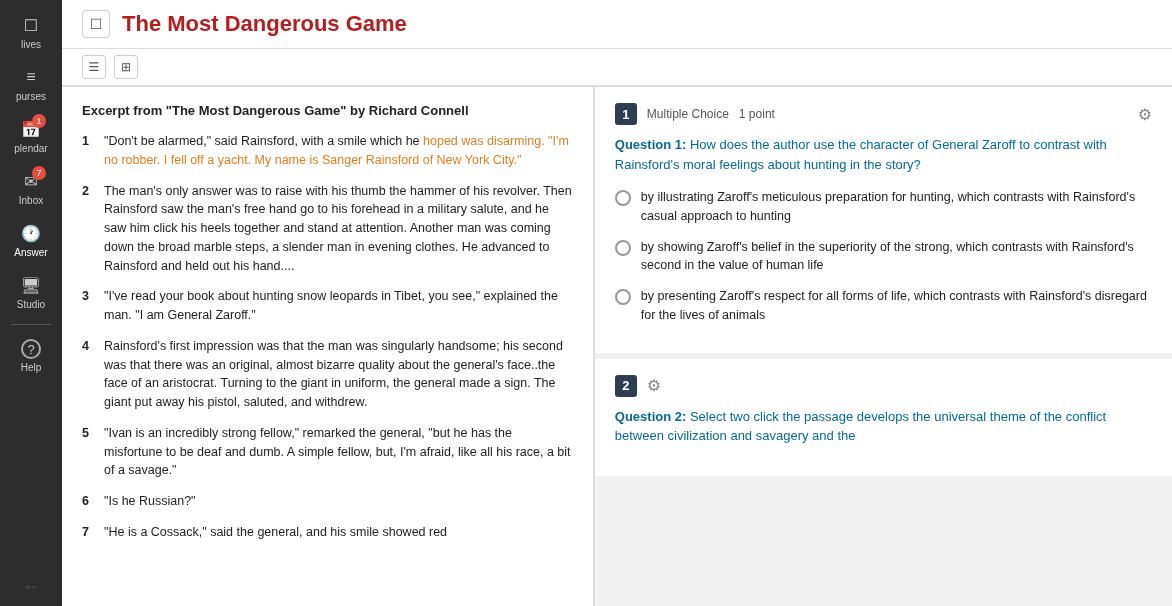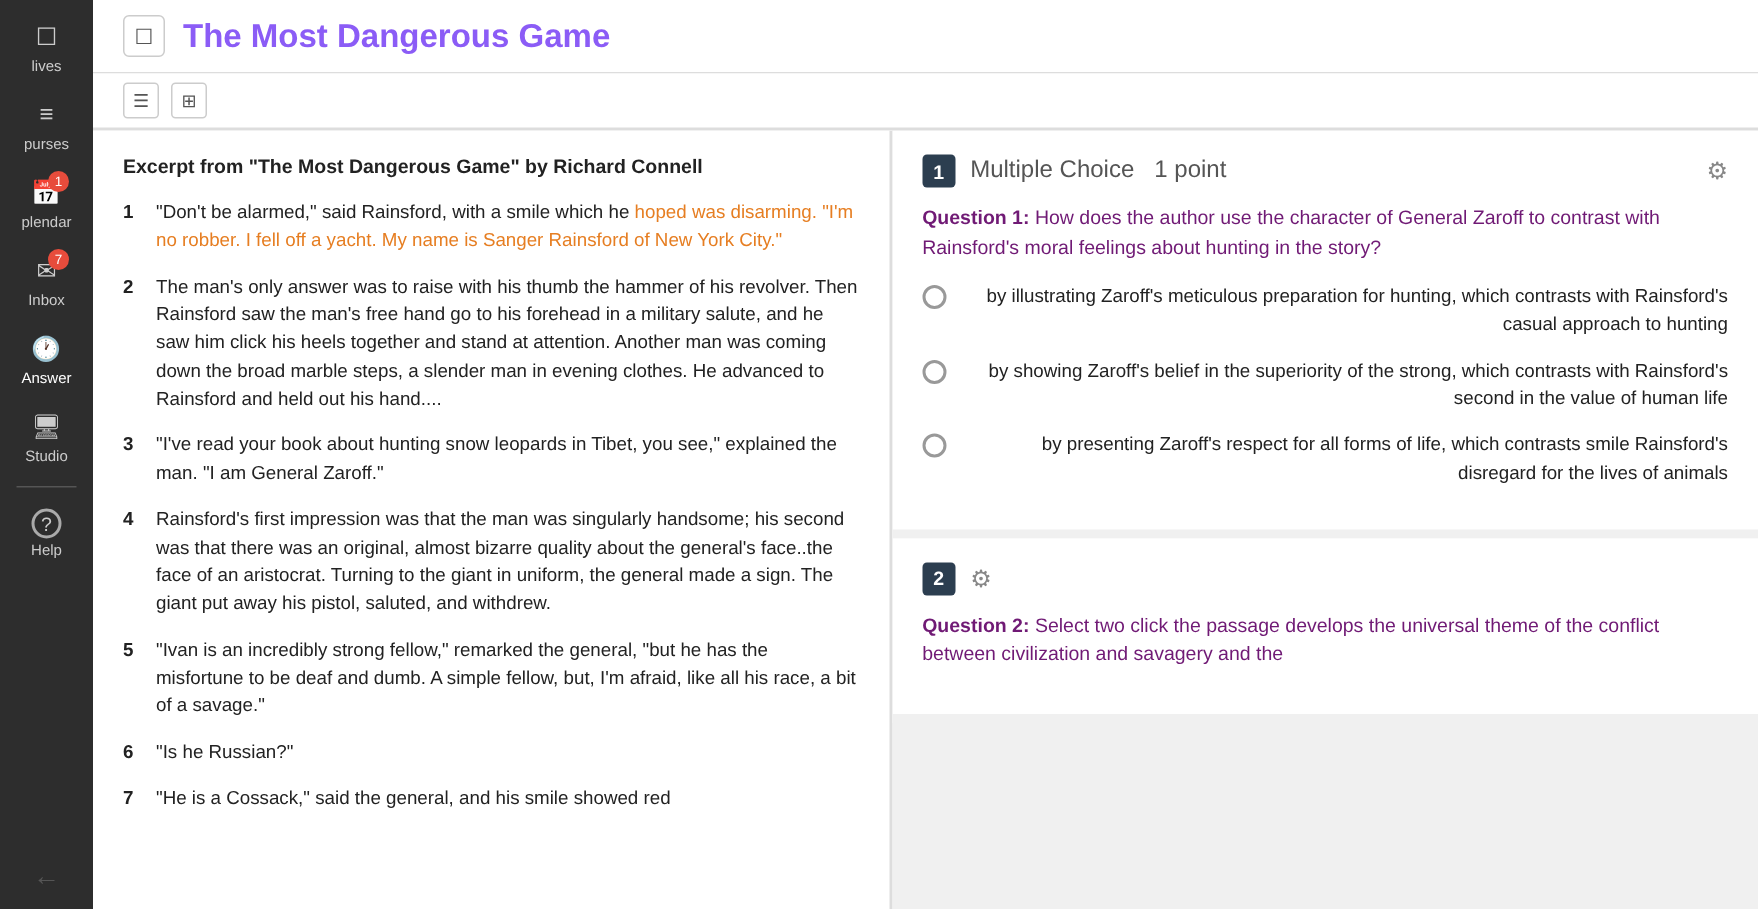--- a/index.html
+++ b/index.html
@@ -94,21 +94,21 @@
       display: flex;
       align-items: center;
       justify-content: center;
       color: #555;
       cursor: pointer;
       font-size: 14px;
     }
     .top-bar-title {
       font-size: 22px;
       font-weight: 600;
-      color: #8b5cf6;
+      color: #b91c1c;
       flex: 1;
     }
 
     
     .content-split {
       display: flex;
       flex: 1;
       overflow: hidden;
       gap: 0;
     }
@@ -174,33 +174,33 @@
       height: 22px;
       border-radius: 3px;
       display: flex;
       align-items: center;
       justify-content: center;
       font-size: 13px;
       font-weight: 700;
       flex-shrink: 0;
     }
     .question-meta {
-      font-size: 16px;
+      font-size: 12px;
       color: #555;
       flex: 1;
     }
     .question-settings-icon {
       color: #888;
       font-size: 16px;
       cursor: pointer;
     }
 
     .question-text {
       font-size: 13px;
-      color: #701a75;
+      color: #0369a1;
       line-height: 1.5;
       margin-bottom: 14px;
     }
     .question-text strong { font-weight: 700; }
 
     .answer-option {
       display: flex;
       align-items: flex-start;
       gap: 10px;
       margin-bottom: 12px;
@@ -212,21 +212,20 @@
       border-radius: 50%;
       border: 2px solid #999;
       flex-shrink: 0;
       margin-top: 2px;
       background: white;
     }
     .option-text {
       font-size: 12.5px;
       color: #222;
       line-height: 1.5;
-      text-align: right;
     }
 
     
     .excerpt-panel::-webkit-scrollbar { width: 6px; }
     .excerpt-panel::-webkit-scrollbar-thumb { background: #bbb; border-radius: 3px; }
     .questions-panel::-webkit-scrollbar { width: 6px; }
     .questions-panel::-webkit-scrollbar-thumb { background: #bbb; border-radius: 3px; }
 
     
     .top-second-row {
@@ -382,21 +381,21 @@
         <div class="answer-option">
           <div class="radio-circle"></div>
           <span class="option-text">by illustrating Zaroff's meticulous preparation for hunting, which contrasts with Rainsford's casual approach to hunting</span>
         </div>
         <div class="answer-option">
           <div class="radio-circle"></div>
           <span class="option-text">by showing Zaroff's belief in the superiority of the strong, which contrasts with Rainsford's second in the value of human life</span>
         </div>
         <div class="answer-option">
           <div class="radio-circle"></div>
-          <span class="option-text">by presenting Zaroff's respect for all forms of life, which contrasts smile Rainsford's disregard for the lives of animals</span>
+          <span class="option-text">by presenting Zaroff's respect for all forms of life, which contrasts with Rainsford's disregard for the lives of animals</span>
         </div>
       </div>
 
       <div class="question-block">
         <div class="question-header">
           <div class="question-num-badge">2</div>
           <span class="question-settings-icon">⚙</span>
         </div>
         <div class="question-text">
           <strong>Question 2:</strong>

